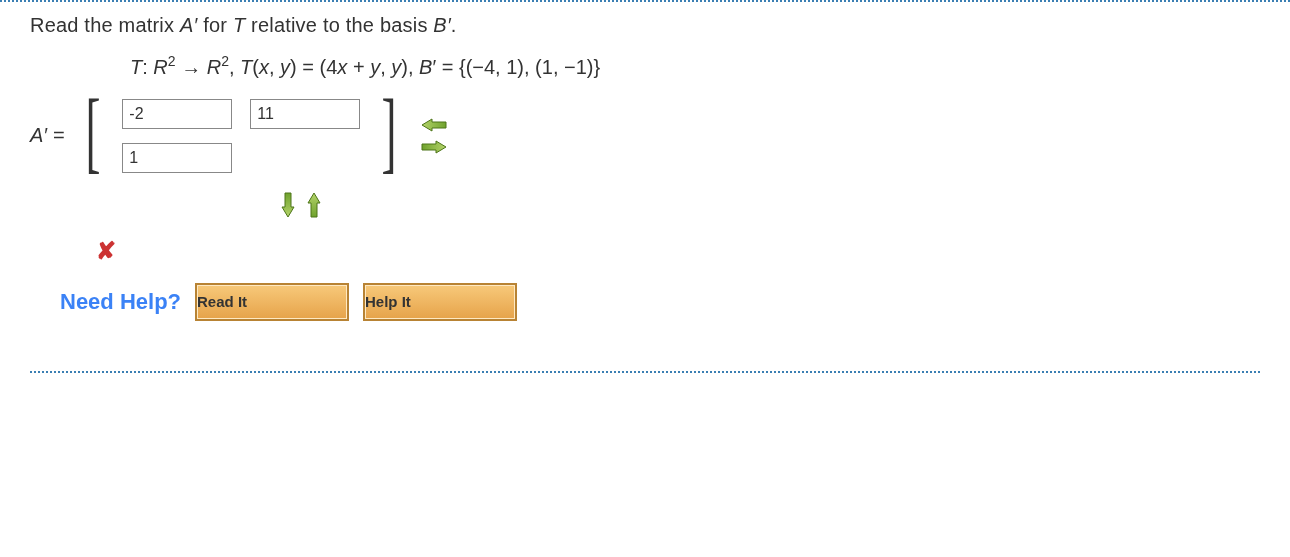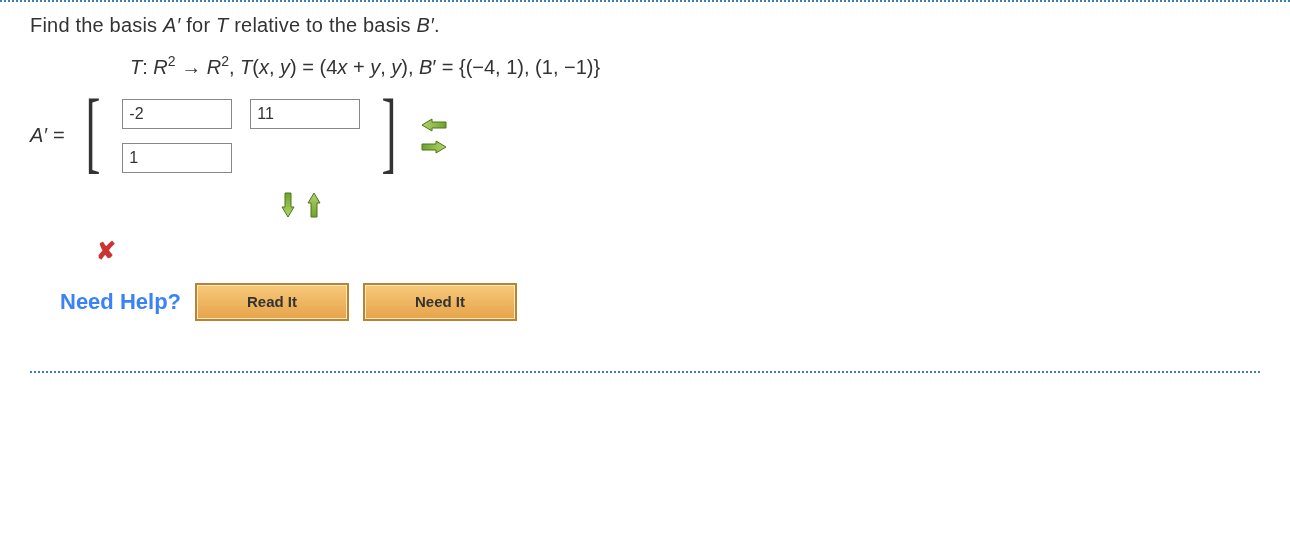--- a/index.html
+++ b/index.html
@@ -103,40 +103,40 @@
     font-weight: bold;
     font-size: 22px;
   }
   .help-btn {
     background: linear-gradient(#f7c97a, #e6a34a);
     border: 2px solid #b88334;
     width: 150px;
     height: 34px;
     display: flex;
     align-items: center;
-    justify-content: center;
+    justify-content: flex-start;
     font-size: 15px;
     font-weight: bold;
     color: #333;
     cursor: pointer;
     box-shadow: inset 0 0 0 1px #ffe9c2;
   }
   .dotted-bottom {
     border-top: 2px dotted #3b7fb3;
     margin-top: 50px;
     width: 100%;
   }
 </style>
 </head>
 <body>
 
 <div class="container dotted">
 
   <div class="question">
-    <span>Find the basis </span><span class="ital">A′</span><span> for </span><span class="ital">T</span><span> relative to the basis </span><span class="ital">B′</span><span>.</span>
+    <span>Read the matrix </span><span class="ital">A′</span><span> for </span><span class="ital">T</span><span> relative to the basis </span><span class="ital">B′</span><span>.</span>
   </div>
 
   <div class="formula">
     <span class="ital">T</span>: <span class="ital">R</span><sup>2</sup> → <span class="ital">R</span><sup>2</sup>, <span class="ital">T</span>(<span class="ital">x</span>, <span class="ital">y</span>) = (4<span class="ital">x</span> + <span class="ital">y</span>, <span class="ital">y</span>), <span class="ital">B</span>′ = {(−4, 1), (1, −1)}
   </div>
 
   <div class="answer-row">
     <span class="aprime ital">A′ =</span>
     <span class="bracket">[</span>
     <div class="matrix">
@@ -189,18 +189,18 @@
   </div>
 
   <div class="wrong">✘</div>
 
   <div class="help-row">
     <span class="need-help">Need Help?</span>
     <div class="help-btn">
         <span>Read It</span>
       </div>
     <div class="help-btn">
-        <span>Need It</span>
+        <span>Help It</span>
       </div>
   </div>
 
   <div class="dotted-bottom"></div>
 </div>
 
 </body></html>

